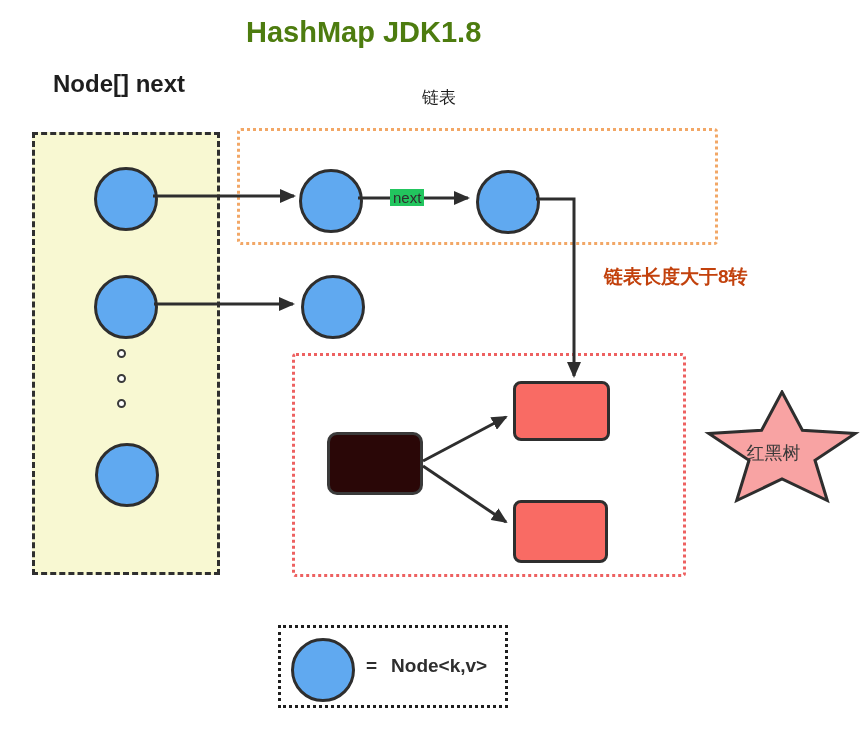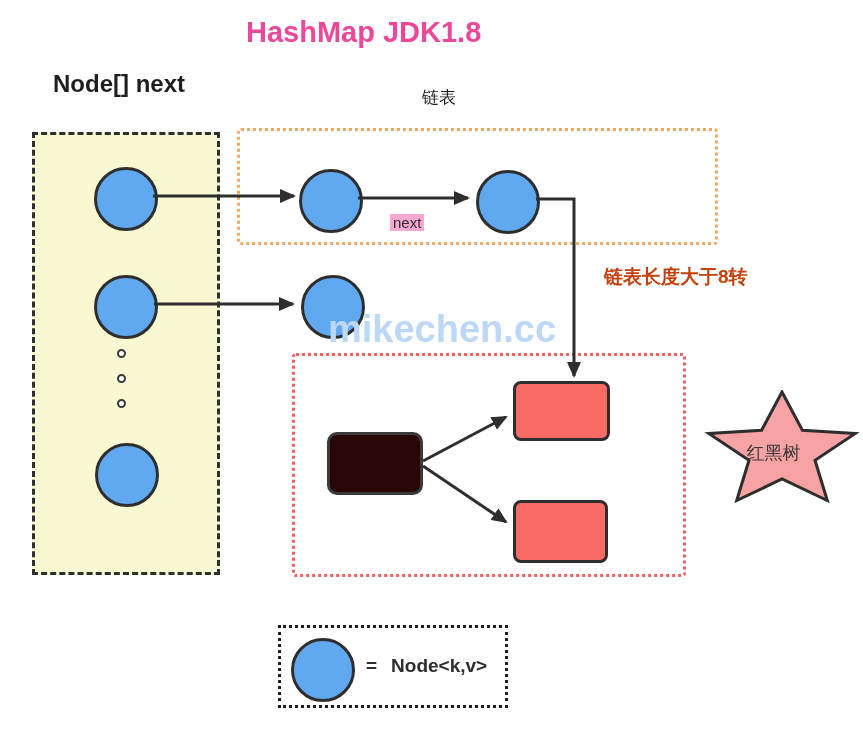--- a/index.html
+++ b/index.html
@@ -9,21 +9,21 @@
     width: 863px;
     height: 730px;
     background: #ffffff;
     overflow: hidden;
   }
   .abs { position: absolute; }
 
   .title {
     left: 246px; top: 16px;
     font-size: 29px; font-weight: bold;
-    color: #ec4899;
+    color: #4d7c0f;
     letter-spacing: 0px;
   }
   .table-label {
     left: 53px; top: 70px;
     font-size: 24px; font-weight: bold;
     color: #1e1e1e;
   }
   .yellow-box {
     left: 32px; top: 132px;
     width: 182px; height: 437px;
@@ -63,23 +63,22 @@
     background: #ffffff;
   }
   .d1 { left: 117px; top: 349px; }
   .d2 { left: 117px; top: 374px; }
   .d3 { left: 117px; top: 399px; }
 
   .next-label {
     left: 390px; top: 189px;
     font-size: 15px;
     color: #2e2e2e;
-    background: #f9a8d4;
+    background: #22c55e;
     padding: 0 3px;
-    margin-top: 25px;
   }
   .convert-label {
     left: 604px; top: 264px;
     font-size: 19px; font-weight: bold;
     color: #c2410c;
   }
   .red-box {
     left: 292px; top: 353px;
     width: 388px; height: 218px;
     border: 3px dotted #ED6161;
@@ -143,21 +142,20 @@
   <div class="abs ellipsis-dot d2"></div>
   <div class="abs ellipsis-dot d3"></div>
   <div class="abs node-circle c-t3"></div>
 
   <div class="abs ll-label">链表</div>
   <div class="abs ll-box"></div>
   <div class="abs node-circle c-ll1"></div>
   <div class="abs node-circle c-ll2"></div>
   <div class="abs node-circle c-row2"></div>
 
-  <div class="abs watermark">mikechen.cc</div>
 
   <div class="abs convert-label">链表长度大于8转</div>
 
   <div class="abs red-box"></div>
   <div class="abs root-rect"></div>
   <div class="abs child-rect child-1"></div>
   <div class="abs child-rect child-2"></div>
 
   <svg class="abs star-svg" width="160" height="125" viewBox="0 0 160 125">
     <polygon points="80,2 100.4,40.2 153.2,43.5 113,70.3 125.3,110.5 80,89 34.7,110.5 47,70.3 6.8,43.5 59.6,40.2" fill="#F8A3A3" stroke="#2e2e2e" stroke-width="3" stroke-linejoin="miter"></polygon>

